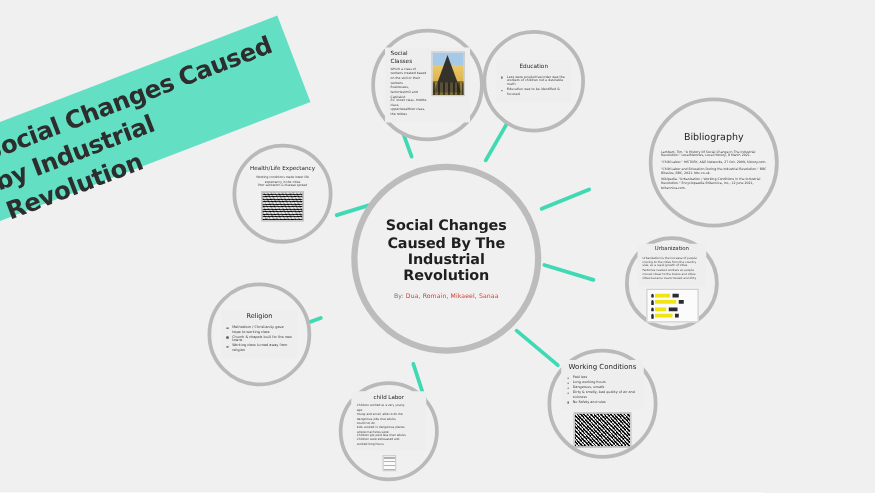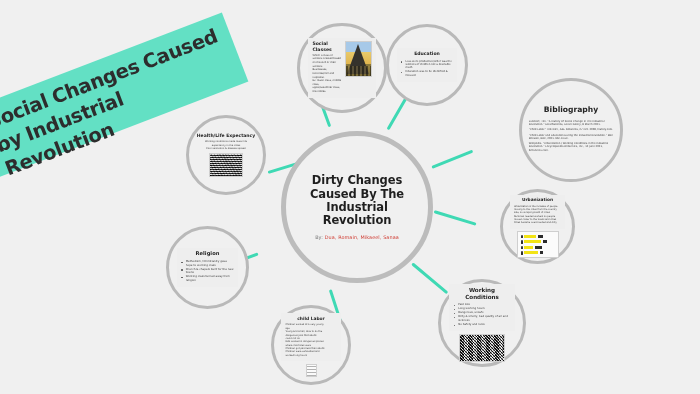--- a/index.html
+++ b/index.html
@@ -71,21 +71,21 @@
     flex-direction: column;
     align-items: center;
   }
   .card {
     background: #eeeeee;
     width: 100%;
     box-sizing: border-box;
     padding: 3px 4px 4px 4px;
   }
   .node-title {
-    font-weight: 700;
+    font-weight: 400;
     text-align: center;
     color: #252525;
     line-height: 1.15;
   }
   .bullets {
     list-style: none;
     margin: 3px 0 0 0;
     padding: 0;
   }
   .bullets li {
@@ -236,21 +236,21 @@
   <div class="spoke" style="left:330px; top:125px; width:42px; transform:rotate(-110deg);"></div>
   <div class="spoke" style="left:388px; top:128px; width:44px; transform:rotate(-60deg);"></div>
   <div class="spoke" style="left:432px; top:166px; width:44px; transform:rotate(-22deg);"></div>
   <div class="spoke" style="left:434px; top:210px; width:44px; transform:rotate(17deg);"></div>
   <div class="spoke" style="left:412px; top:262px; width:46px; transform:rotate(40deg);"></div>
   <div class="spoke" style="left:330px; top:288px; width:42px; transform:rotate(72deg);"></div>
   <div class="spoke" style="left:258px; top:252px; width:44px; transform:rotate(-200deg);"></div>
 
   <div class="node" id="center-node">
     <div class="node-inner">
-      <div id="center-title">Dirty Changes Caused By The Industrial Revolution</div>
+      <div id="center-title">Social Changes Caused By The Industrial Revolution</div>
       <div id="center-byline">
         <span>By:</span>
         <span class="names">Dua, Romain, Mikaeel, Sanaa</span>
       </div>
     </div>
   </div>
 
   <div class="node" id="node-social-classes">
     <div class="node-inner">
       <div class="card" style="display:flex; gap:3px;">

